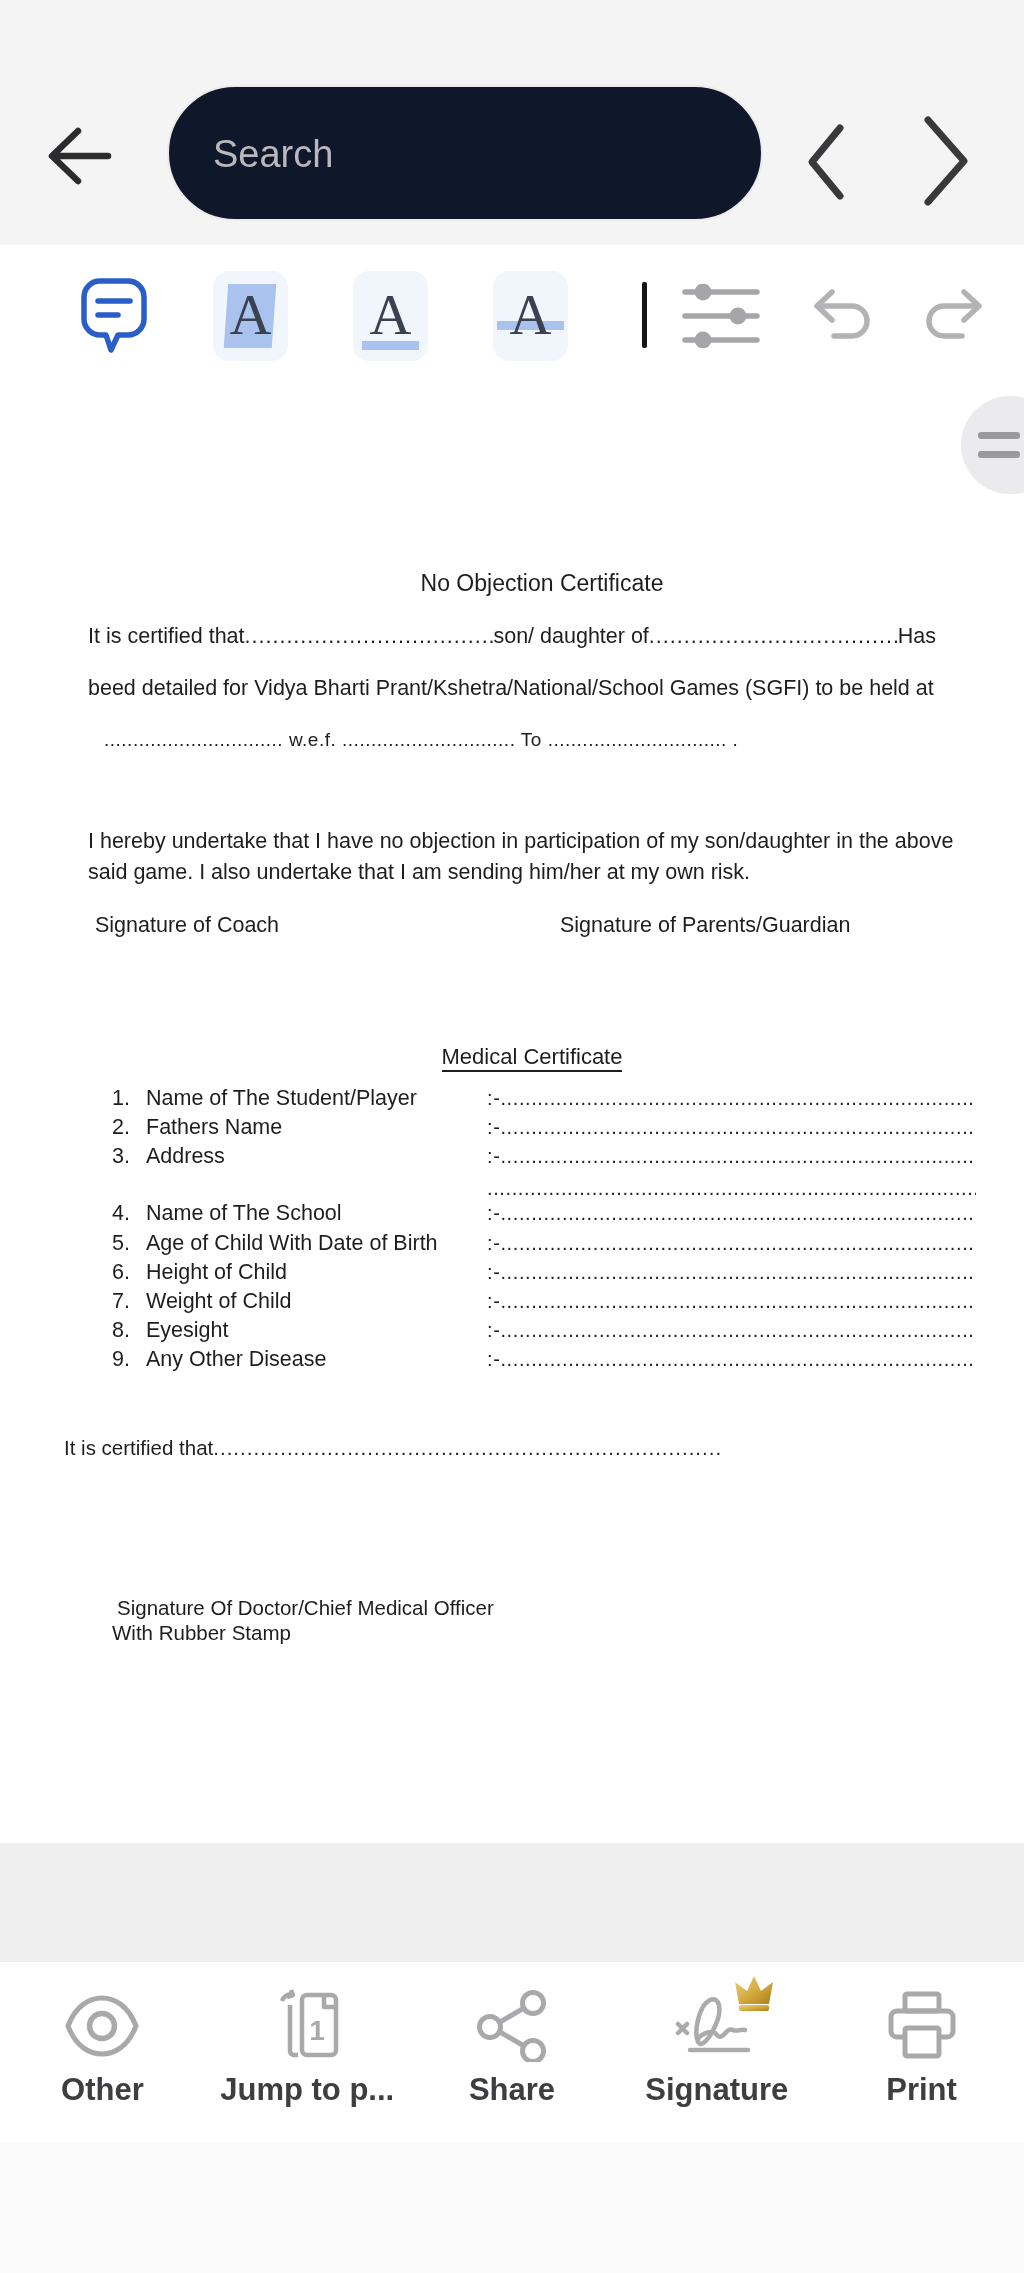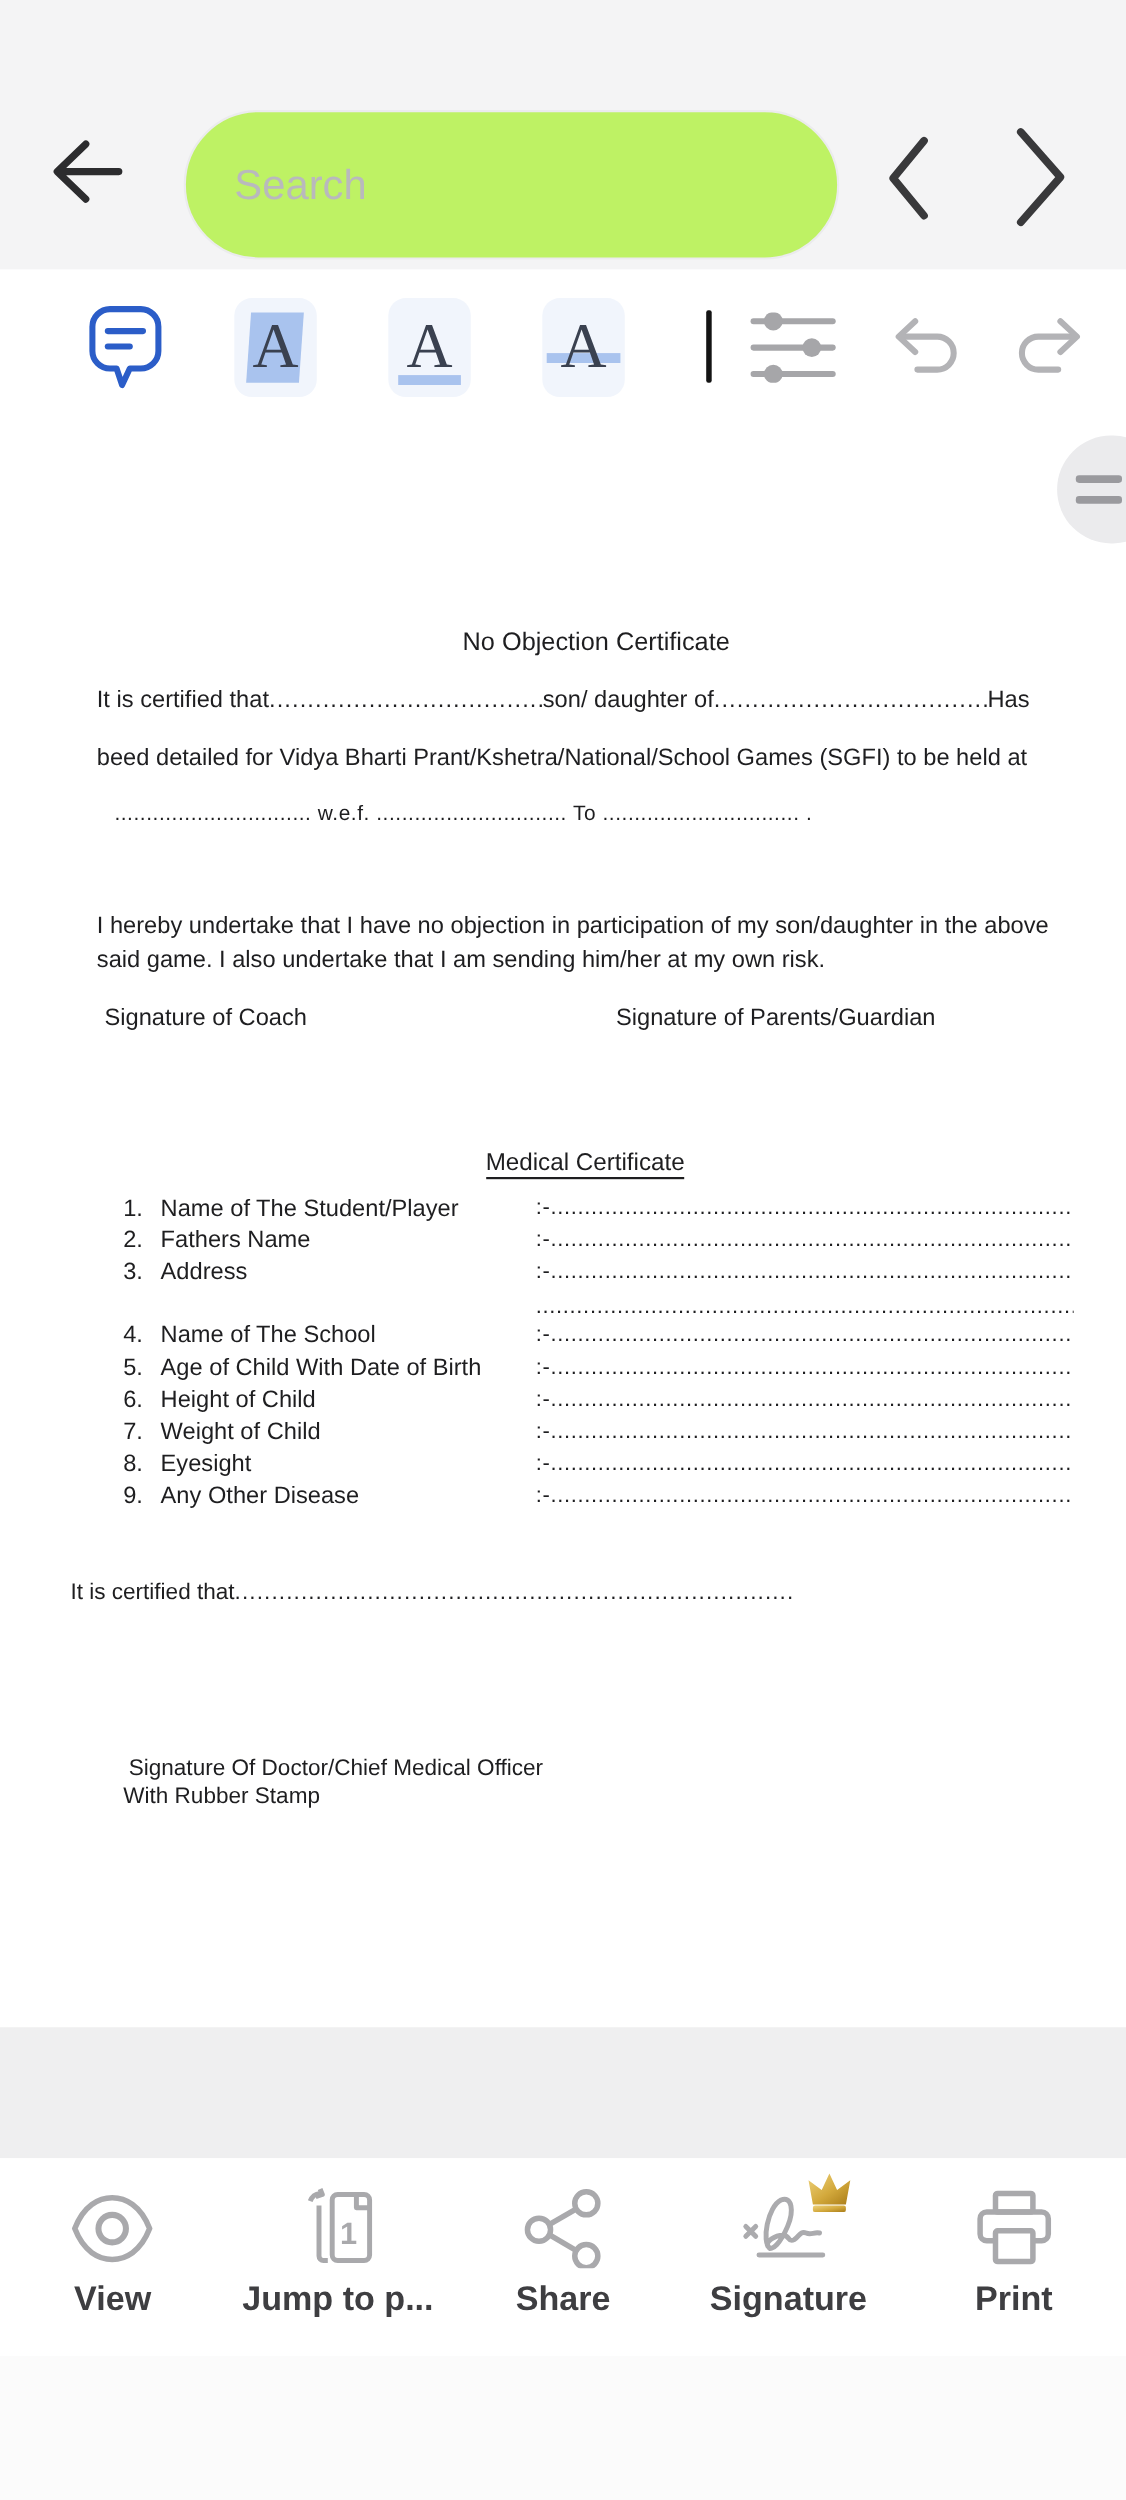--- a/index.html
+++ b/index.html
@@ -3,22 +3,22 @@
 <meta charset="utf-8">
 <style>
   html,body{margin:0;padding:0;}
   body{width:1024px;height:2273px;position:relative;overflow:hidden;background:#fbfbfb;
        font-family:"Liberation Sans",sans-serif;}
   .abs{position:absolute;}
 
   
   .header{left:0;top:0;width:1024px;height:245px;background:#f4f4f5;}
   .back-btn{left:40px;top:116px;width:80px;height:80px;}
-  .search-pill{left:167px;top:100px;width:596px;height:136px;border-radius:68px;
-               background:#bef264;border:2px solid #ebebed;box-sizing:border-box;}
+  .search-pill{left:167px;top:85px;width:596px;height:136px;border-radius:68px;
+               background:#0f172a;border:2px solid #ebebed;box-sizing:border-box;}
   .search-input{position:absolute;left:42px;top:0;width:500px;height:132px;border:none;outline:none;
                 background:transparent;font-family:"Liberation Sans",sans-serif;
                 font-size:38px;color:#6c6c70;}
   .search-input::placeholder{color:#b9b9bd;opacity:1;}
   .chev-left{left:800px;top:120px;}
   .chev-right{left:914px;top:112px;}
 
   
   .main{left:0;top:245px;width:1024px;height:1598px;background:#ffffff;}
 
@@ -217,21 +217,21 @@
 
 <div class="abs bottom-nav">
 
   <div class="nav-item">
     <div class="nav-icon">
       <svg width="74" height="66" viewBox="0 0 74 66">
         <path d="M3,33 C11,12 25,5 37,5 C49,5 63,12 71,33 C63,54 49,61 37,61 C25,61 11,54 3,33 Z" fill="none" stroke="#a9a9ac" stroke-width="5"></path>
         <circle cx="37" cy="33" r="12.5" fill="none" stroke="#a9a9ac" stroke-width="5.5"></circle>
       </svg>
     </div>
-    <div class="nav-label">View</div>
+    <div class="nav-label">Other</div>
   </div>
 
   <div class="nav-item">
     <div class="nav-icon">
       <svg width="78" height="78" viewBox="0 0 78 78">
         <g fill="none" stroke="#a9a9ac" stroke-width="4.5" stroke-linejoin="round">
           <path d="M22,18 v46 a4,4 0 0 0 4,4 h4"></path>
           <path d="M14,14 a11,11 0 0 1 9,-7"></path>
           <path d="M23,3 l2,5 l-6,2"></path>
           <rect x="34" y="8" width="34" height="60" rx="5"></rect>

